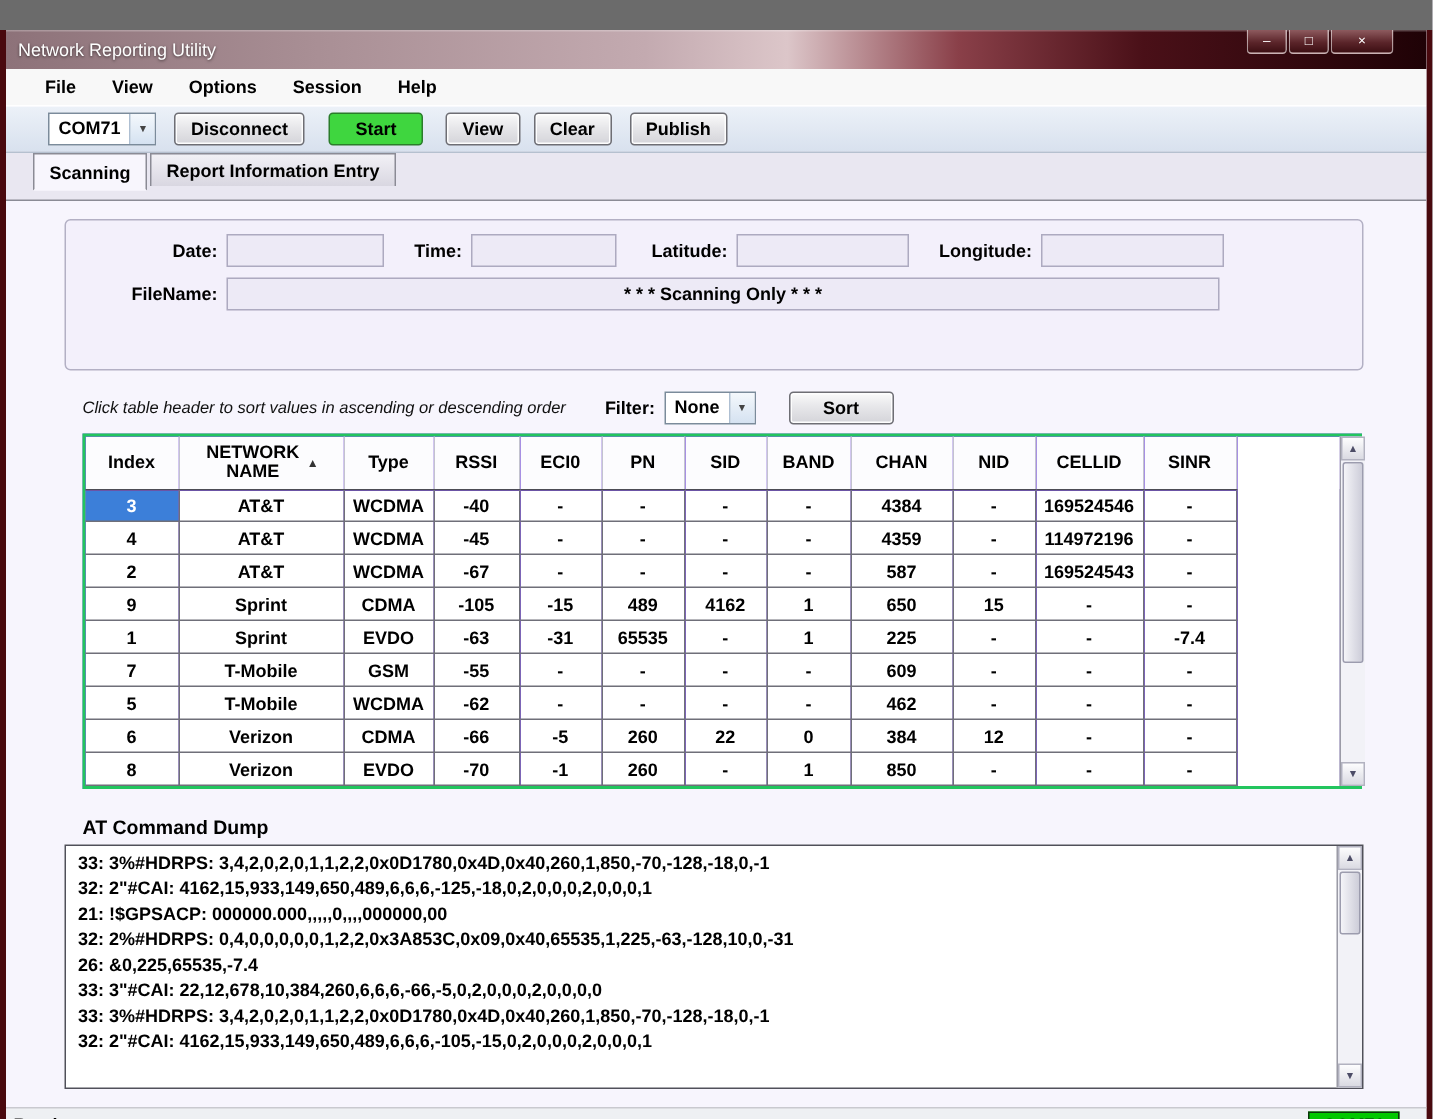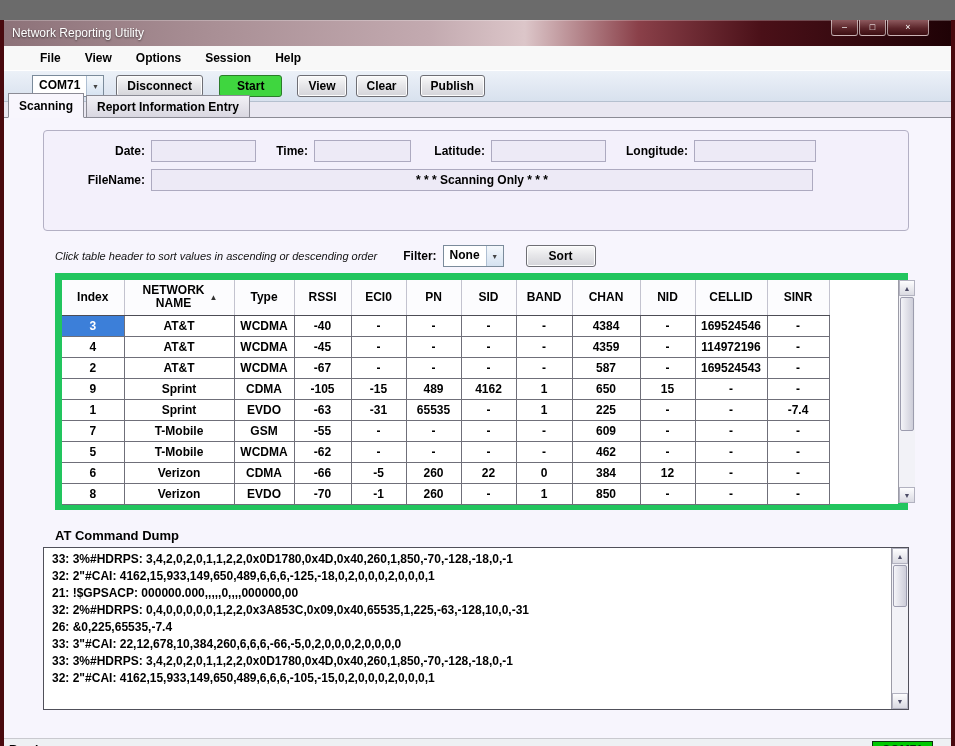--- a/index.html
+++ b/index.html
@@ -21,42 +21,42 @@
   .win-controls { position:absolute; top:0; right:22px; display:flex; gap:1px; }
   .win-btn {
     width:27px; height:16px; color:#fff; font-size:9px; line-height:15px; text-align:center;
     background:linear-gradient(#8d5a5e,#5b252a 55%,#3c0e12);
     border:1px solid rgba(255,255,255,.55); border-top:none; border-radius:0 0 3px 3px;
     cursor:default;
   }
   .win-btn.close { width:42px; }
 
   
-  .menubar { height:24px; flex:none; background:#f8f8f8; display:flex; align-items:stretch; padding-left:24px; }
+  .menubar { height:24px; flex:none; background:#f8f8f8; display:flex; align-items:stretch; padding-left:14px; }
   .menu-item { padding:0 12px; display:flex; align-items:center; font-size:12px; font-weight:bold; color:#000; }
 
   
   .toolbar {
     height:32px; flex:none; display:flex; align-items:center; padding-left:28px;
     background:linear-gradient(#ecf1f8,#d8e1ee); border-top:1px solid #fff; border-bottom:1px solid #b5c0cf;
   }
   .combo { display:inline-flex; align-items:stretch; height:22px; border:1px solid #7b8b9b; background:#fff; }
   .combo .val { padding:2px 6px 0 6px; font-weight:bold; font-size:12px; min-width:46px; }
   .combo .arrow { width:17px; display:flex; align-items:center; justify-content:center; font-size:7px; color:#444;
     background:linear-gradient(#f4f8fc,#d5e2f1); border-left:1px solid #aebfd2; }
   .btn {
     height:22px; padding:0 10px; margin:0; font:bold 12px "Liberation Sans",sans-serif;
     border:1px solid #6e6e74; border-radius:3px; color:#000;
     background:linear-gradient(#fafafa,#e7e7ea 45%,#d4d4d9); box-shadow:inset 0 0 0 1px #fdfdfd;
   }
   .btn-start { background:var(--start-button,#3fd63f); border-color:#2b7c2b; box-shadow:none; padding:0 17px; }
   .ml12{margin-left:12px}.ml16{margin-left:16px}.ml15{margin-left:15px}.ml9{margin-left:9px}
 
   
-  .tabstrip { height:16px; flex:none; background:#e9e7f1; display:flex; align-items:flex-end; padding-left:4px; border-bottom:1px solid #8b8b95; }
+  .tabstrip { height:32px; flex:none; background:#e9e7f1; display:flex; padding-left:18px; border-bottom:1px solid #8b8b95; }
   .tab { display:flex; align-items:center; font-weight:bold; font-size:12px; padding:0 10px;
     border:1px solid #8b8b95; border-bottom:none; margin-right:2px; }
   .tab.active { height:25px; background:#f8f6fd; margin-bottom:-1px; border-bottom:1px solid #f8f6fd; z-index:2; }
   .tab.inactive { height:22px; background:linear-gradient(#f2f1f6,#d9d7e1); }
 
   
   .content { flex:1; background:#f7f5fd; position:relative; }
 
   .form-panel {
     margin:12px 0 0 39px; width:866px; height:101px;
@@ -74,21 +74,21 @@
 
   
   .filter-row { display:flex; align-items:center; margin:14px 0 0 51px; }
   .hint { font-style:italic; font-size:11px; color:#111; }
   .filter-label { font-weight:bold; font-size:12px; margin-left:26px; }
   .filter-combo { margin-left:6px; }
   .filter-combo .val { min-width:42px; }
   .btn-sort { margin-left:22px; width:70px; }
 
   
-  .grid-wrap { margin:6px 0 0 51px; width:853px; height:237px; border:7px solid #22c55e; background:#8b5cf6; display:flex; }
+  .grid-wrap { margin:6px 0 0 51px; width:853px; height:237px; border:2px solid #22c55e; background:#8b5cf6; display:flex; }
   table.grid { border-collapse:collapse; table-layout:fixed; width:836px; flex:none; }
   .grid th {
     height:35px; font:bold 12px "Liberation Sans",sans-serif; background:#fcfcfe;
     border-right:1px solid #c3c3cf; border-bottom:1px solid #4c4c55; padding:0 1px; position:relative;
   }
   .grid th:nth-child(2) .hdr-label { display:inline-block; max-width:66px; vertical-align:middle; line-height:13px; }
   .sort-arrow { font-size:8px; color:#333; margin-left:3px; vertical-align:middle; }
   .grid td {
     height:21px; border-right:1px solid #6f6f79; border-bottom:1px solid #6f6f79;
     text-align:center; font:bold 12px "Liberation Sans",sans-serif; background:#fff; padding:0 2px;

